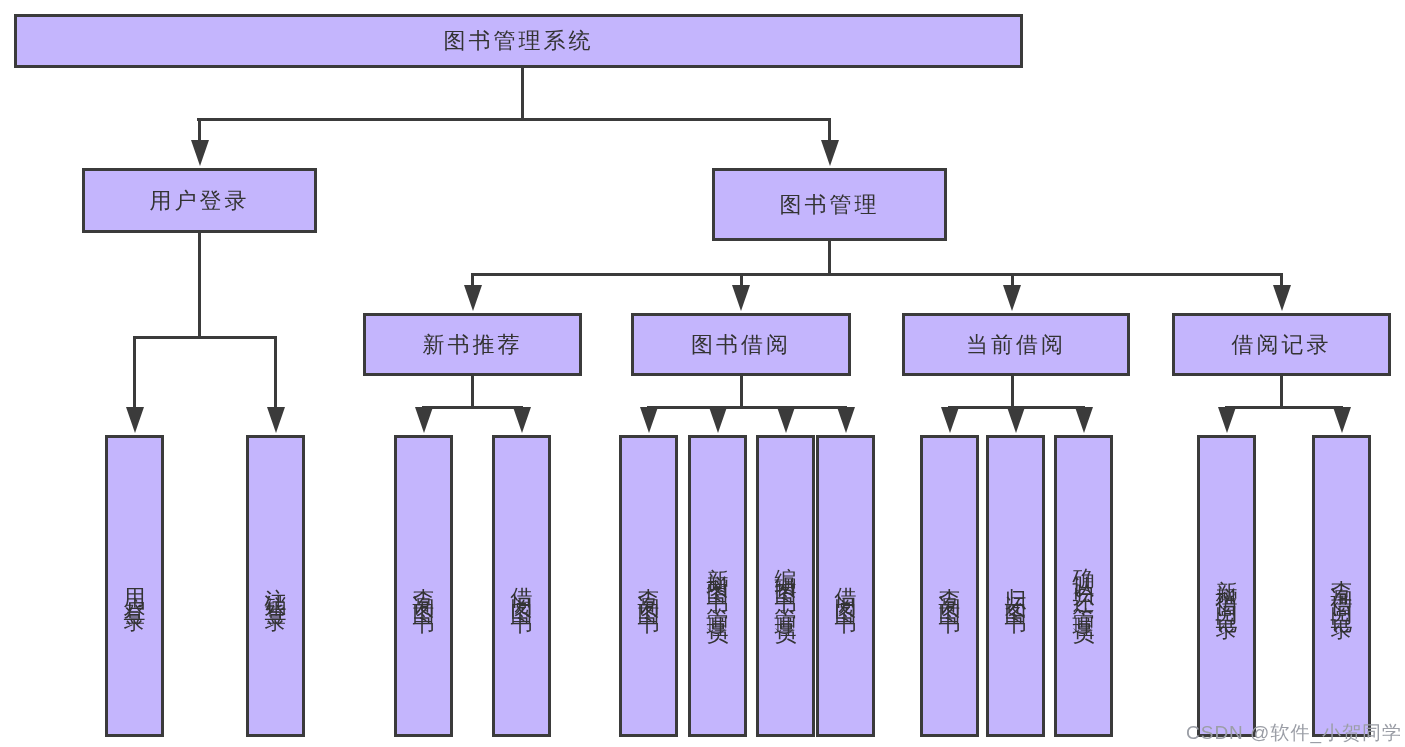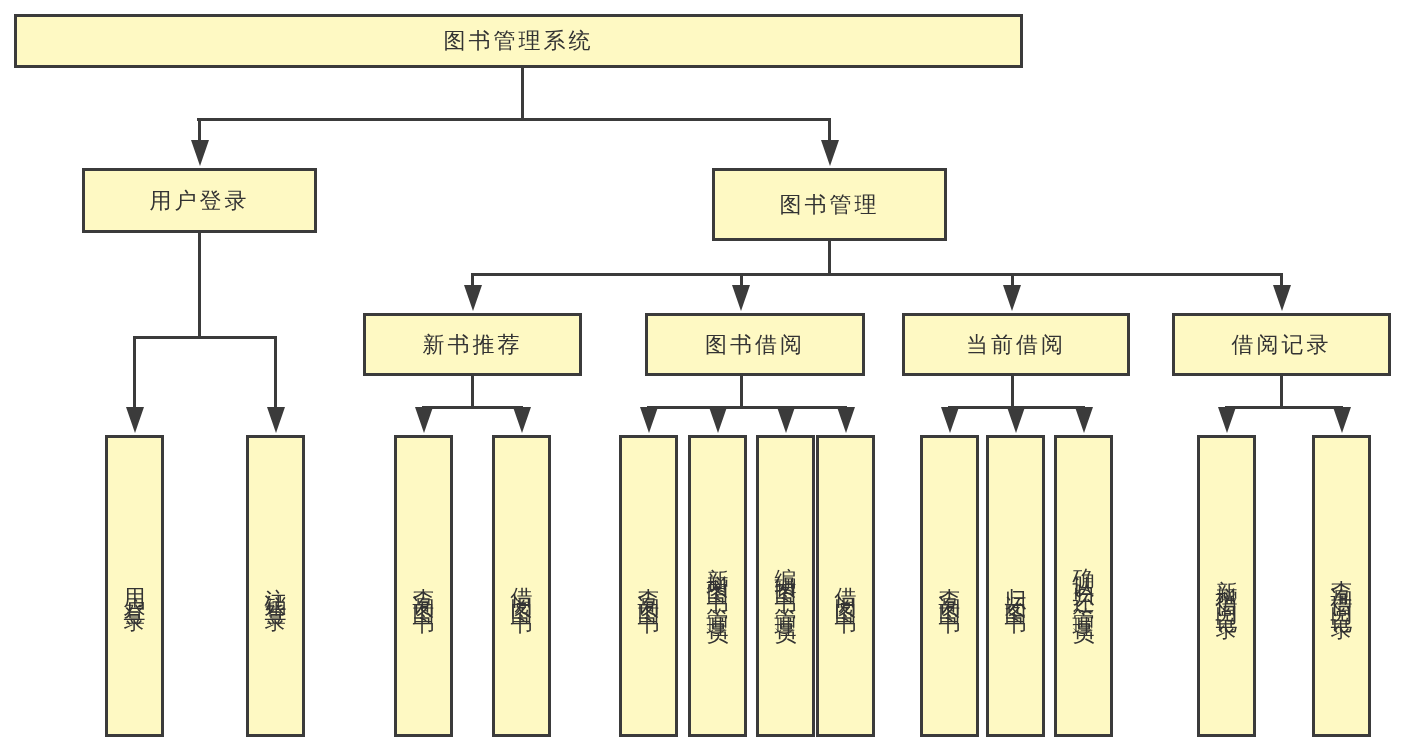--- a/index.html
+++ b/index.html
@@ -3,21 +3,21 @@
 <meta charset="utf-8">
 <style>
   html,body{margin:0;padding:0;background:#ffffff;}
   body{
     width:1405px;height:747px;position:relative;overflow:hidden;
     font-family:"Liberation Sans","DejaVu Sans",sans-serif;
   }
   .stage{position:absolute;left:0;top:0;width:1405px;height:747px;}
   
   .box{
-    position:absolute;background:#fef9c3;border:3px solid #3b3b3b;
+    position:absolute;background:#c4b5fd;border:3px solid #3b3b3b;
     box-sizing:border-box;display:flex;align-items:center;justify-content:center;
   }
   .box span{
     color:#333333;font-size:22px;line-height:1;letter-spacing:3px;white-space:nowrap;
   }
   .box.v span{
     writing-mode:vertical-rl;text-orientation:mixed;letter-spacing:8px;font-size:22px;
   }
   
   .ln{position:absolute;background:#3b3b3b;}
@@ -94,21 +94,21 @@
   <div class="box" style="left:82px;top:168px;width:235px;height:65px">
     <span>用户登录</span>
   </div>
   <div class="box" style="left:712px;top:168px;width:235px;height:73px">
     <span>图书管理</span>
   </div>
 
   <div class="box" style="left:363px;top:313px;width:219px;height:63px">
     <span>新书推荐</span>
   </div>
-  <div class="box" style="left:645px;top:313px;width:220px;height:63px">
+  <div class="box" style="left:631px;top:313px;width:220px;height:63px">
     <span>图书借阅</span>
   </div>
   <div class="box" style="left:902px;top:313px;width:228px;height:63px">
     <span>当前借阅</span>
   </div>
   <div class="box" style="left:1172px;top:313px;width:219px;height:63px">
     <span>借阅记录</span>
   </div>
 
   <div class="box v" style="left:105px;top:435px;width:59px;height:302px">
@@ -144,14 +144,15 @@
   <div class="box v" style="left:1054px;top:435px;width:59px;height:302px">
     <span>确认归还（管理员）</span>
   </div>
   <div class="box v" style="left:1197px;top:435px;width:59px;height:302px">
     <span>新增借阅记录</span>
   </div>
   <div class="box v" style="left:1312px;top:435px;width:59px;height:302px">
     <span>查询借阅记录</span>
   </div>
 
+  <div class="watermark">CSDN @软件_小贺同学</div>
 
 </div>
 
 </body></html>

